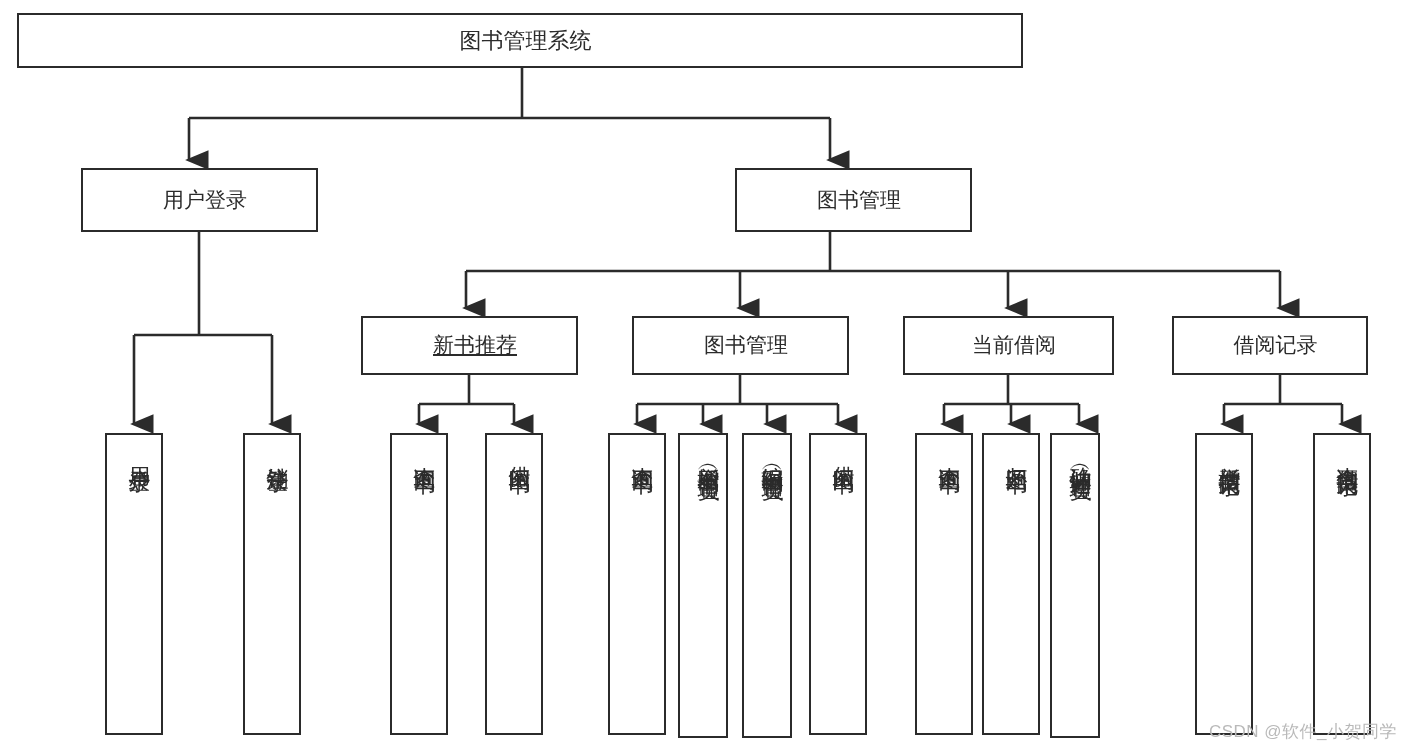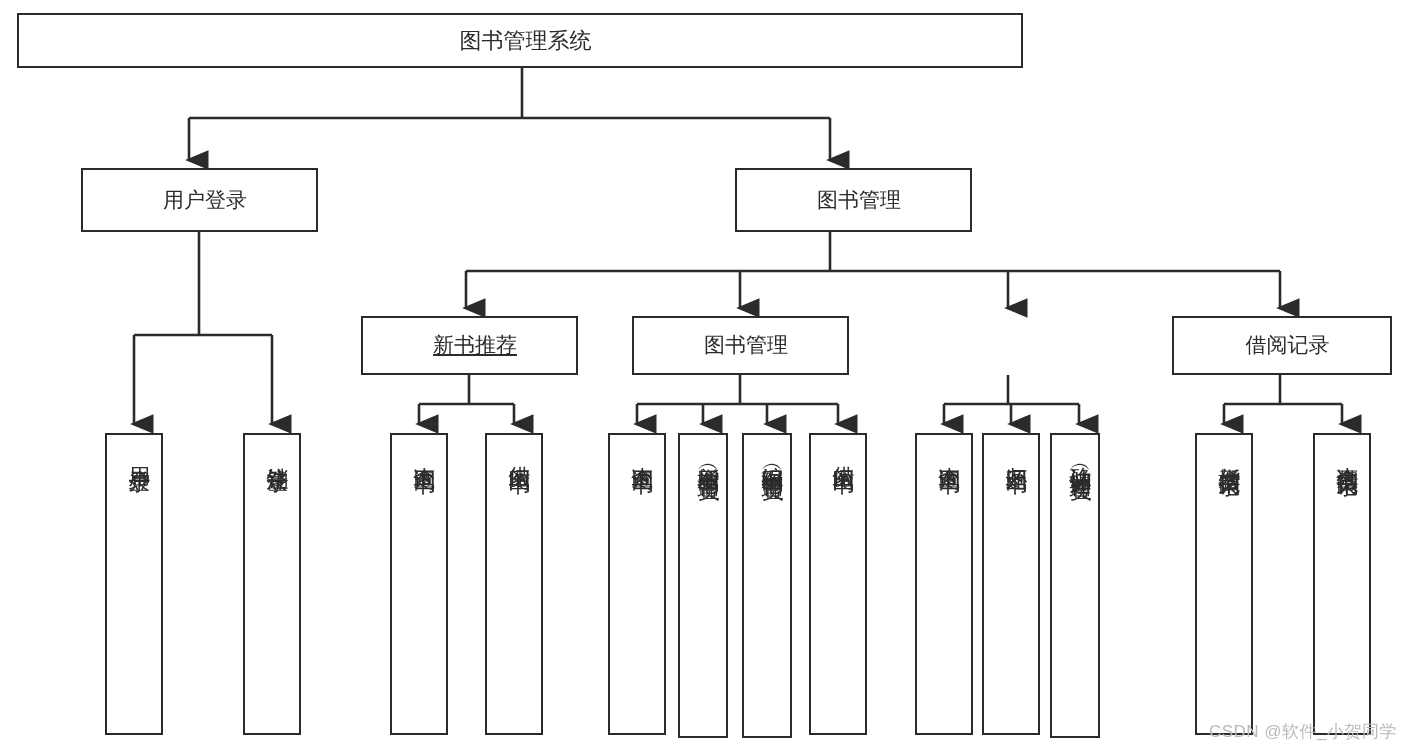--- a/index.html
+++ b/index.html
@@ -128,21 +128,24 @@
   <div class="node h" style="left:711px;top:168px;width:237px;height:64px;margin-left:24px;">
     <span class="label">图书管理</span>
   </div>
 
   <div class="node h" style="left:361px;top:316px;width:217px;height:59px;text-decoration:underline;">
     <span class="label">新书推荐</span>
   </div>
   <div class="node h" style="left:632px;top:316px;width:217px;height:59px;">
     <span class="label">图书管理</span>
   </div>
-  <div class="node h" style="left:1172px;top:316px;width:220px;height:59px;">
+  <div class="node h" style="left:903px;top:316px;width:211px;height:59px;">
+    <span class="label">当前借阅</span>
+  </div>
+  <div class="node h" style="left:1172px;top:316px;width:196px;height:59px;">
     <span class="label">借阅记录</span>
   </div>
 
   <div class="node v" style="left:105px;top:433px;width:58px;height:302px;">
     <span class="label">用户登录</span>
   </div>
   <div class="node v" style="left:243px;top:433px;width:58px;height:302px;">
     <span class="label">注销登录</span>
   </div>
 

